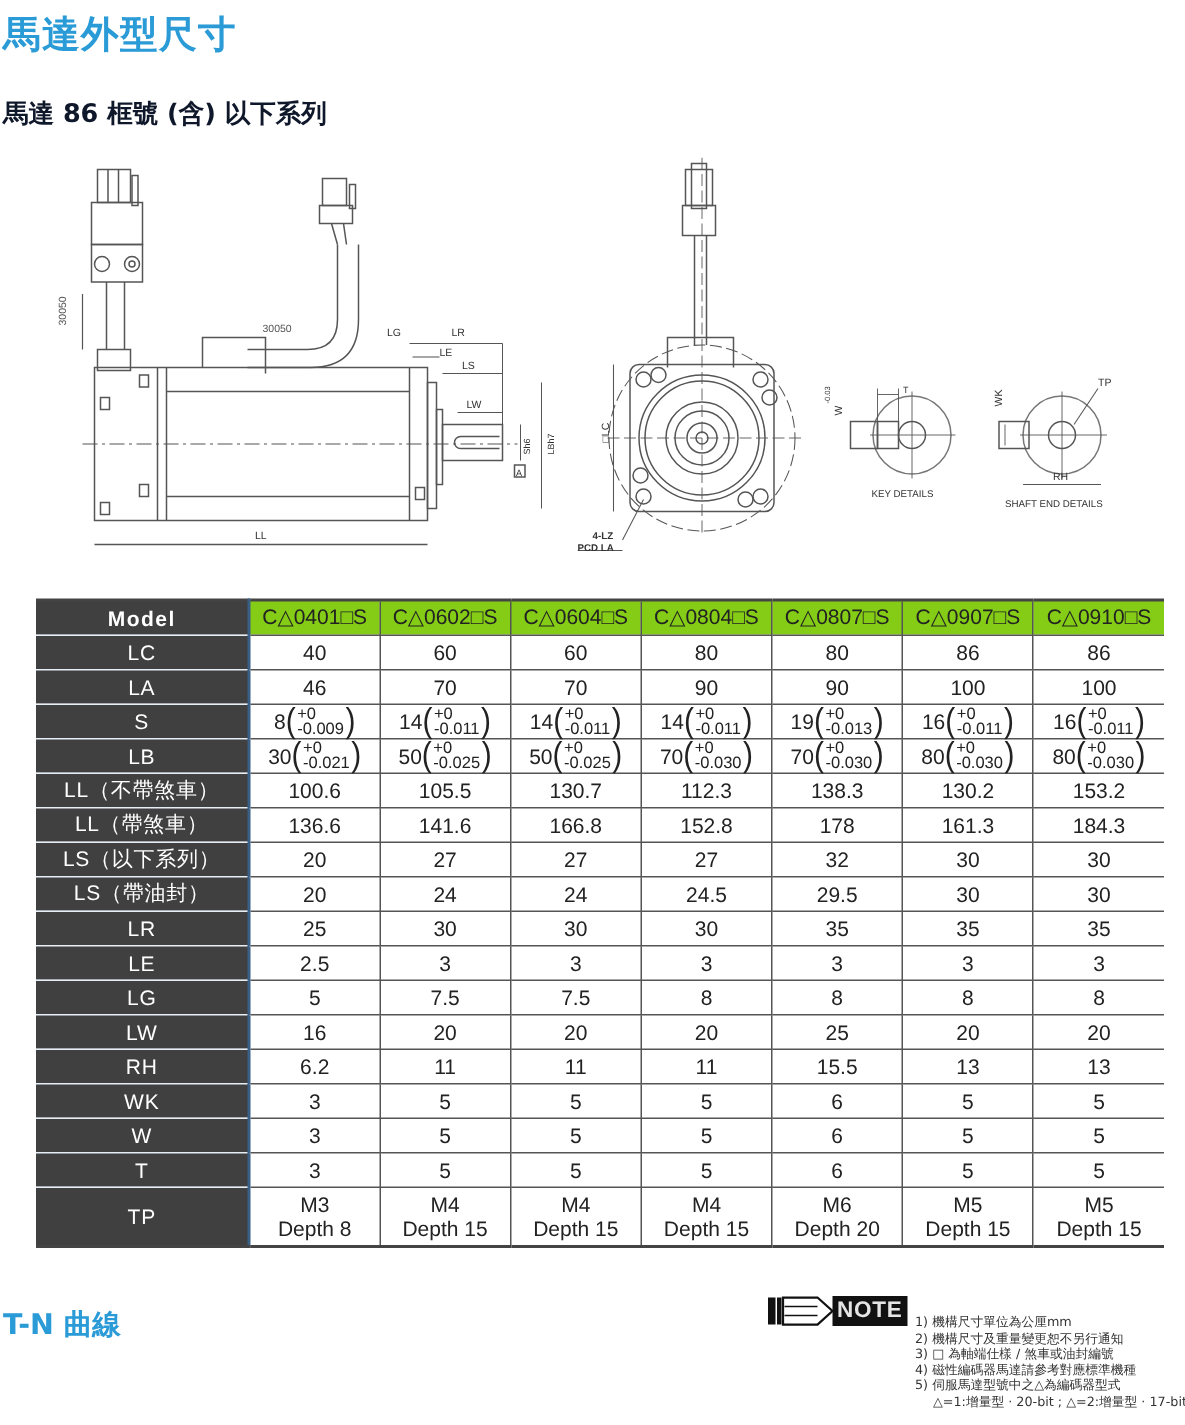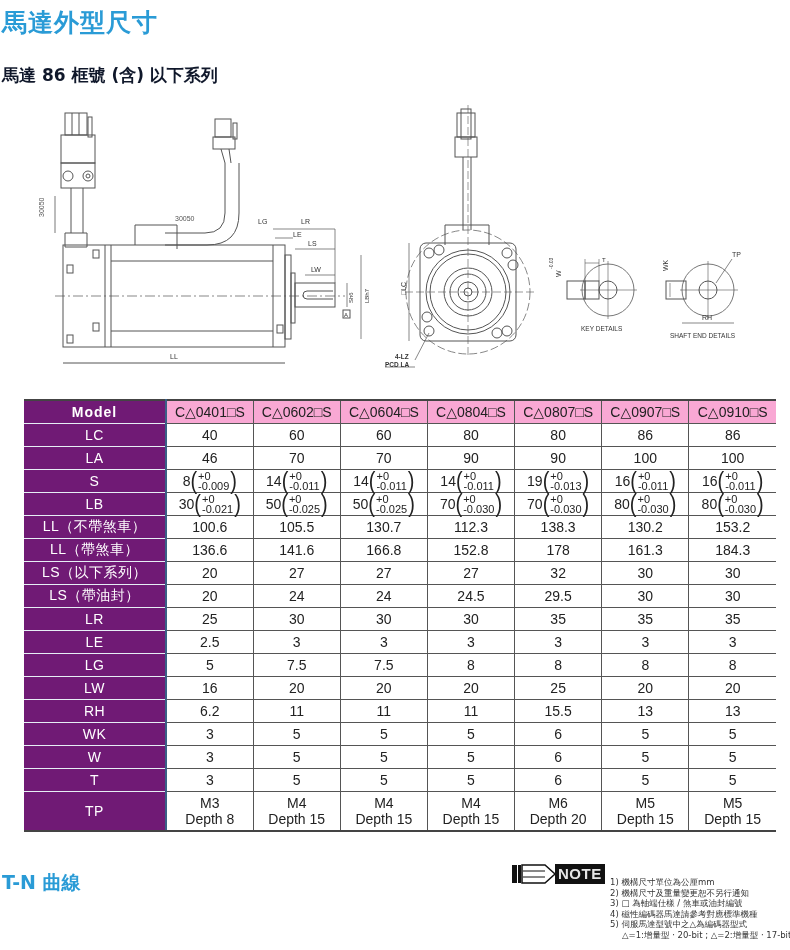--- a/index.html
+++ b/index.html
@@ -13,23 +13,23 @@
   .side-view { left: 25px; top: 105px; width: 345px; height: 270px; }
   .front-view { left: 385px; top: 105px; width: 170px; height: 270px; }
   .key-view { left: 545px; top: 245px; width: 105px; height: 95px; }
   .shaft-view { left: 650px; top: 245px; width: 135px; height: 100px; }
   svg text { font-family: "Liberation Sans", sans-serif; }
 
   table.spec { position: absolute; left: 24px; top: 399px; width: 752px; border-collapse: collapse; table-layout: fixed; }
   table.spec td, table.spec th { border-right: 1px solid #555; border-bottom: 1px solid #555; text-align: center; vertical-align: middle; font-size: 14px; height: 23px; padding: 0; white-space: nowrap; }
   table.spec tr:first-child th, table.spec tr:first-child td { border-top: 2px solid #444; }
   table.spec tr:last-child th, table.spec tr:last-child td { border-bottom: 2px solid #444; }
-  table.spec th.rowhead { background: #701a75; color: #ffffff; font-weight: normal; width: 142px; border-right: 2px solid #3a5f86; border-bottom: 1px solid #e6eef6; font-size: 14px; letter-spacing: 0.5px; }
+  table.spec th.rowhead { background: #404040; color: #ffffff; font-weight: normal; width: 142px; border-right: 2px solid #3a5f86; border-bottom: 1px solid #e6eef6; font-size: 14px; letter-spacing: 0.5px; }
   table.spec th.modelhead { font-weight: bold; font-size: 14px; letter-spacing: 1px; }
-  table.spec td.model { background: #f9a8d4; font-size: 14px; }
+  table.spec td.model { background: #84cc16; font-size: 14px; }
   table.spec td:last-child { border-right: none; }
   table.spec tr.tall td, table.spec tr.tall th { height: 40px; line-height: 16px; }
   .tol { display: inline-flex; align-items: center; }
   .paren { font-size: 20px; line-height: 1; transform: scaleY(1.15); display:inline-block; }
   .tolstack { display: inline-flex; flex-direction: column; font-size: 11px; line-height: 10px; margin: 0 1px; text-align: left; }
   .tpline { display: block; }
 
   .tn-title { position: absolute; left: 2px; top: 870px; font-size: 19px; font-weight: bold; color: #2a9bd6; font-family: "DejaVu Sans", sans-serif; }
 
   .note-icon { position: absolute; left: 511px; top: 863px; width: 46px; height: 22px; }

